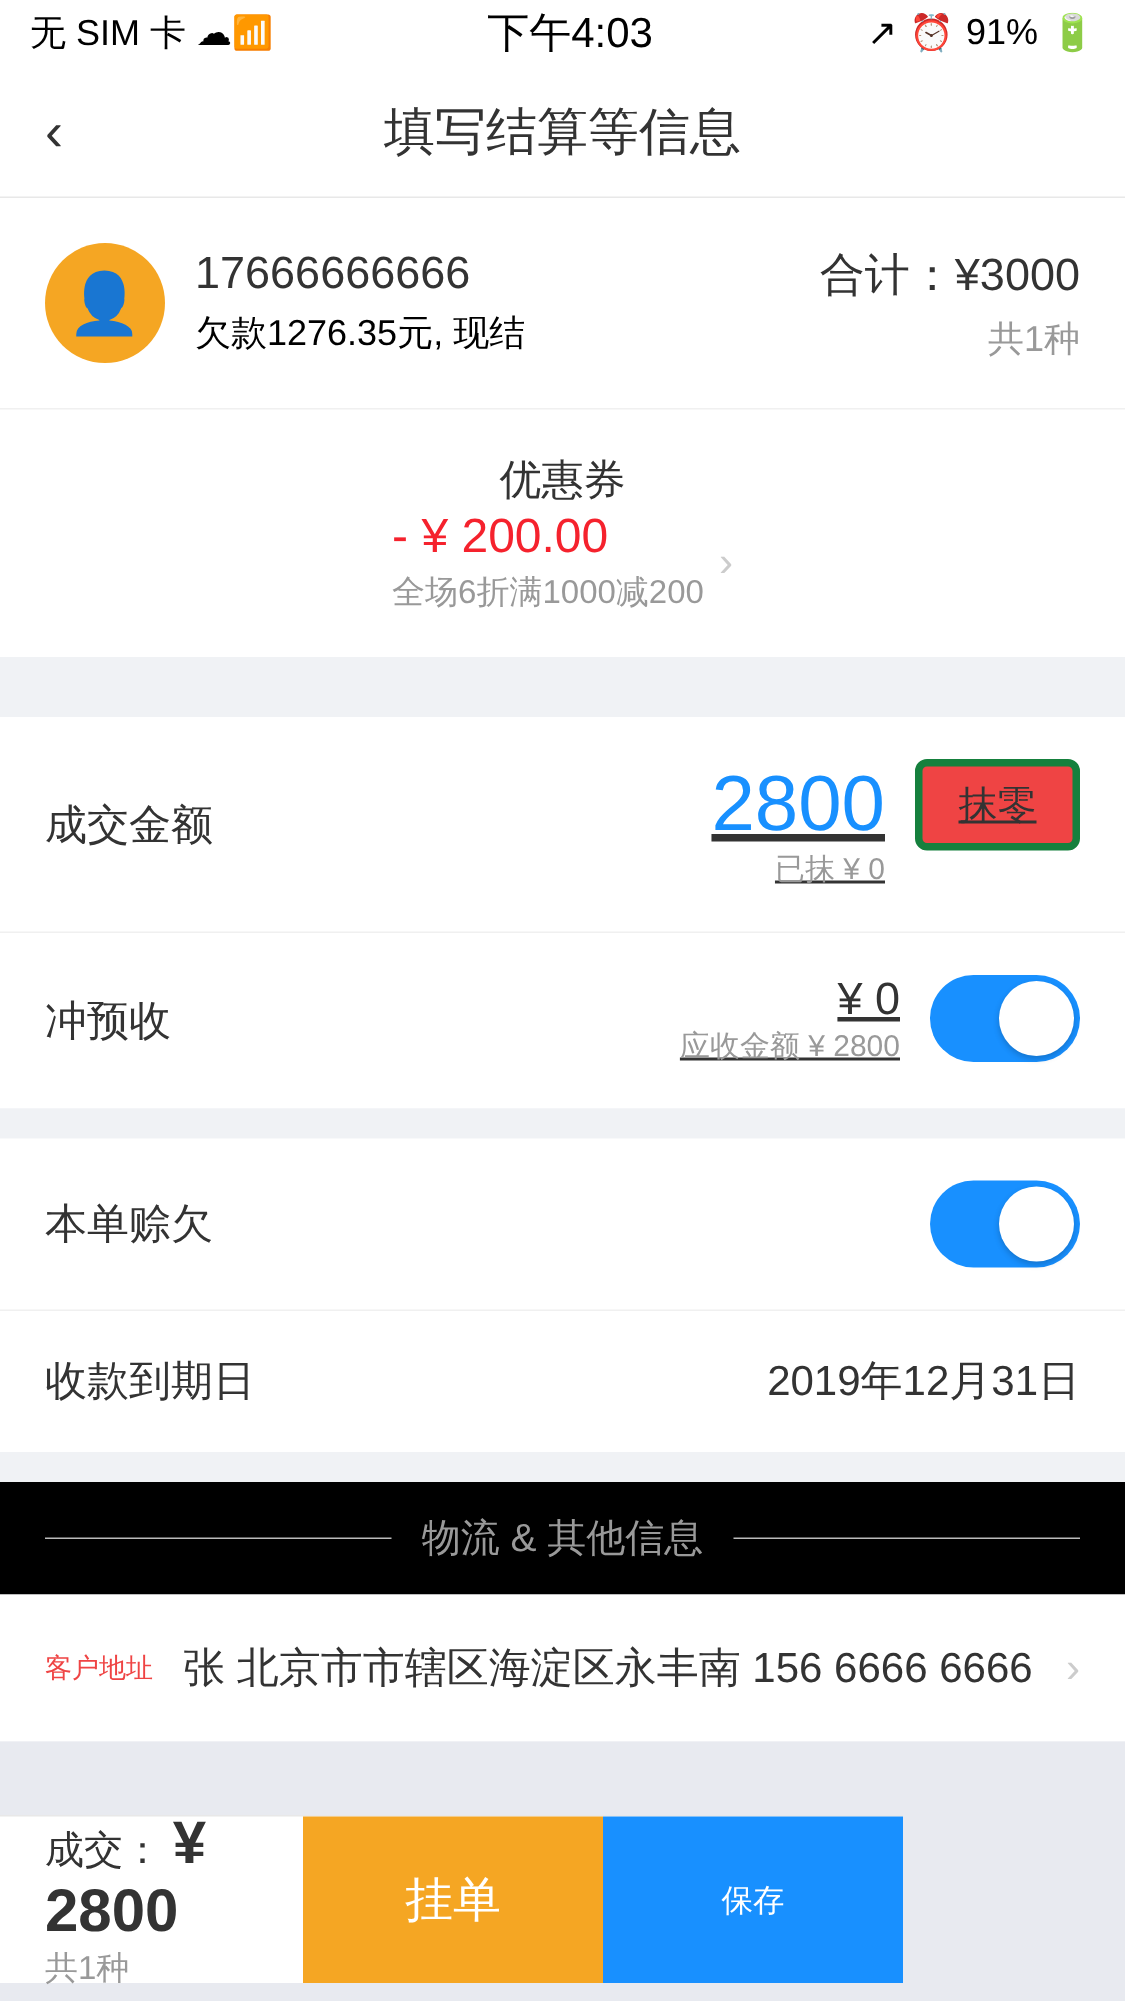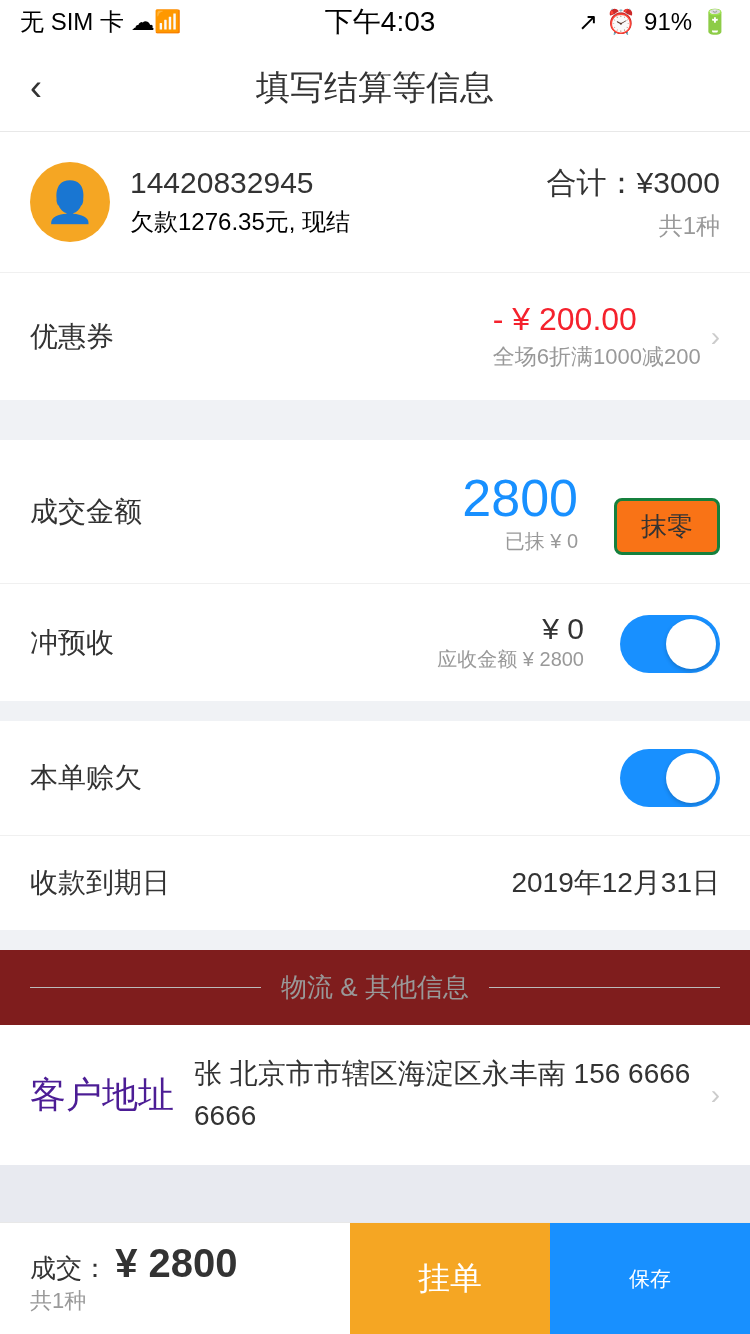--- a/index.html
+++ b/index.html
@@ -123,20 +123,21 @@
       margin-top: 6px;
     }
 
     
     .coupon-row {
       display: flex;
       align-items: center;
       justify-content: space-between;
       padding: 28px 30px;
       border-top: 1px solid #f0f0f0;
+      flex-direction: column;
     }
     .coupon-label {
       font-size: 28px;
       color: #333;
     }
     .coupon-right {
       display: flex;
       align-items: center;
       gap: 10px;
     }
@@ -178,35 +179,36 @@
     .form-row:last-child {
       border-bottom: none;
     }
     .form-label {
       font-size: 28px;
       color: #333;
       flex-shrink: 0;
     }
     .form-value-wrap {
       display: flex;
-      align-items: flex-end;
-      gap: 36px;
+      align-items: flex-start;
+      gap: 20px;
+      text-decoration: underline;
     }
     .form-amount {
       font-size: 52px;
       color: #1890ff;
       font-weight: 500;
     }
     .round-zero-btn {
-      border: 3px solid #15803d;
+      border: 5px solid #15803d;
       border-radius: 8px;
       padding: 8px 24px;
       font-size: 26px;
       color: #333;
-      background: #f97316;
+      background: #ef4444;
       cursor: pointer;
     }
     .form-sub {
       font-size: 20px;
       color: #999;
       text-align: right;
     }
 
     
     .form-right-stack {
@@ -229,21 +231,21 @@
       border-radius: 50%;
       background: #fff;
       position: absolute;
       top: 4px;
       right: 4px;
       box-shadow: 0 2px 4px rgba(0,0,0,0.2);
     }
 
     
     .separator-section {
-      background: #7f1d1d;
+      background: #000000;
       padding: 20px 30px;
       display: flex;
       align-items: center;
       gap: 20px;
     }
     .separator-line {
       flex: 1;
       height: 1px;
       background: #bbb;
     }
@@ -255,43 +257,43 @@
 
     
     .address-row {
       display: flex;
       align-items: center;
       justify-content: space-between;
       padding: 28px 30px;
       background: #fff;
     }
     .address-label {
-      font-size: 36px;
-      color: #4c1d95;
+      font-size: 18px;
+      color: #ef4444;
       flex-shrink: 0;
       margin-right: 20px;
     }
     .address-value {
       font-size: 28px;
       color: #333;
       flex: 1;
       line-height: 1.5;
     }
 
     
     .bottom-gray {
       background: #e8eaf0;
       height: 200px;
     }
 
     
     .footer {
       position: fixed;
-      bottom: 0;
-      width: 750px;
+      bottom: 12px;
+      width: 602px;
       height: 112px;
       display: flex;
       background: #fff;
       border-top: 1px solid #e8e8e8;
     }
     .footer-info {
       flex: 1;
       display: flex;
       flex-direction: column;
       justify-content: center;
@@ -357,21 +359,21 @@
 
 <div class="content">
 
   <div class="card">
     <div class="user-row">
       <div class="user-left">
         <div class="avatar">
           <span class="avatar-icon">👤</span>
         </div>
         <div class="user-info">
-          <div class="user-phone">14420832945</div>
+          <div class="user-phone">17666666666</div>
           <div class="user-desc">欠款1276.35元, 现结</div>
         </div>
       </div>
       <div class="user-total">
         <div class="total-amount">
           <span>合计：</span><span>¥3000</span>
         </div>
         <div class="total-count">共1种</div>
       </div>
     </div>

